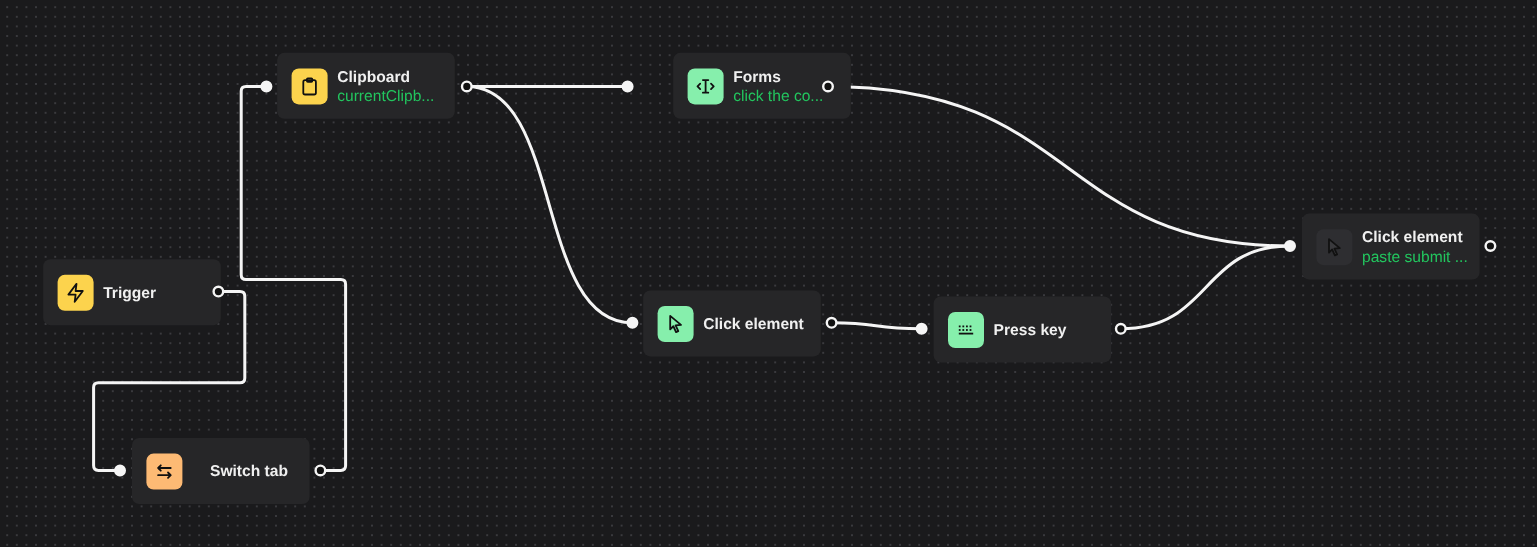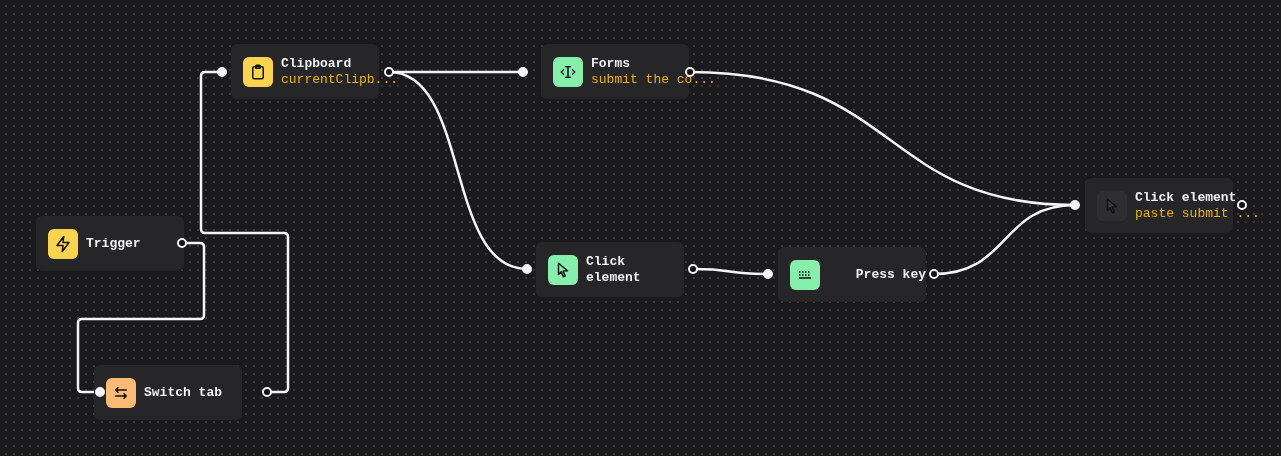--- a/index.html
+++ b/index.html
@@ -7,30 +7,30 @@
     width:1281px; height:456px; overflow:hidden; position:relative;
     background-color:#1a1a1c;
     background-image: radial-gradient(circle, #3a3a3e 0.8px, transparent 1px);
     background-size: 8px 8px;
     background-position: 2px 2px;
     font-family: "Liberation Sans", sans-serif;
   }
   #edges { position:absolute; left:0; top:0; width:1281px; height:456px; }
   .node {
     position:absolute; height:55px; background:#262628; border-radius:6px;
-    display:flex; align-items:center; box-sizing:border-box; padding-left:12px;font-family:Liberation Mono, monospace;
+    display:flex; align-items:center; box-sizing:border-box; padding-left:12px;
   }
   .icon-box {
     width:30px; height:30px; border-radius:6px; display:flex;
     align-items:center; justify-content:center; flex-shrink:0;
   }
   .icon-box svg { width:18px; height:18px; }
   .text { margin-left:8px; display:flex; flex-direction:column; line-height:16px; }
   .title { color:#f0f0f0; font-size:13px; font-weight:bold; }
-  .sub { color:#eab308; font-size:13px; white-space:nowrap; }
+  .sub { color:#22c55e; font-size:13px; white-space:nowrap; }
   .handle {
     position:absolute; width:10px; height:10px; border-radius:50%;
     box-sizing:border-box; border:2px solid #f5f5f5; cursor:crosshair;
   }
   .handle.in { background:#f5f5f5; }
   .handle.out { background:#111; }
 </style>
 </head>
 <body>
 
@@ -73,63 +73,63 @@
       </svg>
   </div>
   <div class="text">
     <span class="title">Clipboard</span>
     <span class="sub">currentClipb...</span>
   </div>
 </div>
 <div class="handle in" style="left:217px; top:67px;"></div>
 <div class="handle out" style="left:384px; top:67px;"></div>
 
-<div class="node" style="left:94px; top:365px; width:148px;">
+<div class="node" style="left:110px; top:365px; width:148px;gap:15px;">
   <div class="icon-box" style="background:#fdba74;">
     <svg viewBox="0 0 24 24" fill="none" stroke="#111" stroke-width="2" stroke-linecap="round" stroke-linejoin="round">
         <path d="M19 8 H5 M8 5 L5 8 L8 11"></path>
         <path d="M5 16 H19 M16 13 L19 16 L16 19"></path>
       </svg>
   </div>
   <div class="text">
       <span class="title">Switch tab</span>
     </div>
 </div>
 <div class="handle in" style="left:95px; top:387px;"></div>
 <div class="handle out" style="left:262px; top:387px;"></div>
 
-<div class="node" style="left:541px; top:44px; width:148px;justify-content:space-between;">
+<div class="node" style="left:561px; top:44px; width:148px;">
   <div class="icon-box" style="background:#86efac;">
     <svg viewBox="0 0 24 24" fill="none" stroke="#111" stroke-width="2" stroke-linecap="round" stroke-linejoin="round">
         <path d="M12 5 V19 M9 5 H15 M9 19 H15"></path>
         <path d="M6 9 L3 12 L6 15 M18 9 L21 12 L18 15"></path>
       </svg>
   </div>
   <div class="text">
     <span class="title">Forms</span>
-    <span class="sub">submit the co...</span>
+    <span class="sub">click the co...</span>
   </div>
 </div>
 <div class="handle in" style="left:518px; top:67px;"></div>
 <div class="handle out" style="left:685px; top:67px;"></div>
 
 <div class="node" style="left:536px; top:242px; width:148px;">
   <div class="icon-box" style="background:#86efac;">
     <svg viewBox="0 0 24 24" fill="none" stroke="#111" stroke-width="2" stroke-linejoin="round">
         <path d="M6 3 L18 13 L12 13.5 L15 20 L12.5 21 L9.5 14.5 L6 18 Z"></path>
       </svg>
   </div>
   <div class="text">
       <span class="title">Click element</span>
     </div>
 </div>
 <div class="handle in" style="left:522px; top:264px;"></div>
 <div class="handle out" style="left:688px; top:264px;"></div>
 
-<div class="node" style="left:778px; top:247px; width:148px;justify-content:space-between;">
+<div class="node" style="left:778px; top:247px; width:148px;">
   <div class="icon-box" style="background:#86efac;">
     <svg viewBox="0 0 24 24" fill="#111">
         <rect x="4" y="7" width="2" height="2"></rect>
         <rect x="8" y="7" width="2" height="2"></rect>
         <rect x="12" y="7" width="2" height="2"></rect>
         <rect x="16" y="7" width="2" height="2"></rect>
         <rect x="4" y="11" width="2" height="2"></rect>
         <rect x="8" y="11" width="2" height="2"></rect>
         <rect x="12" y="11" width="2" height="2"></rect>
         <rect x="16" y="11" width="2" height="2"></rect>

